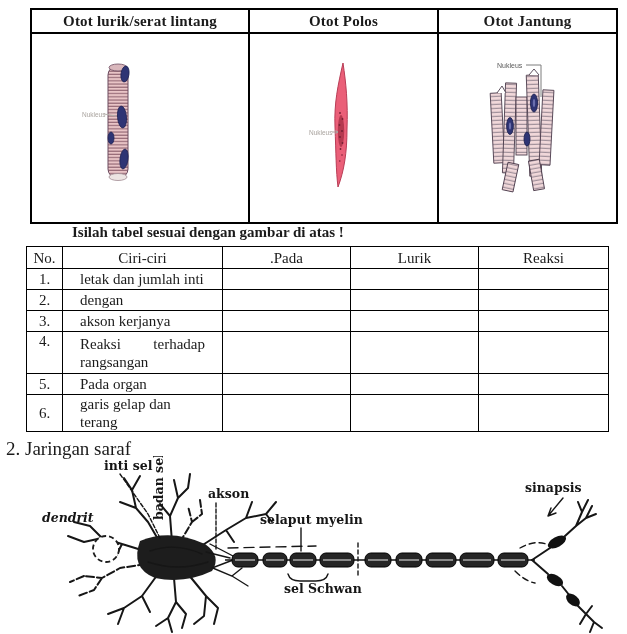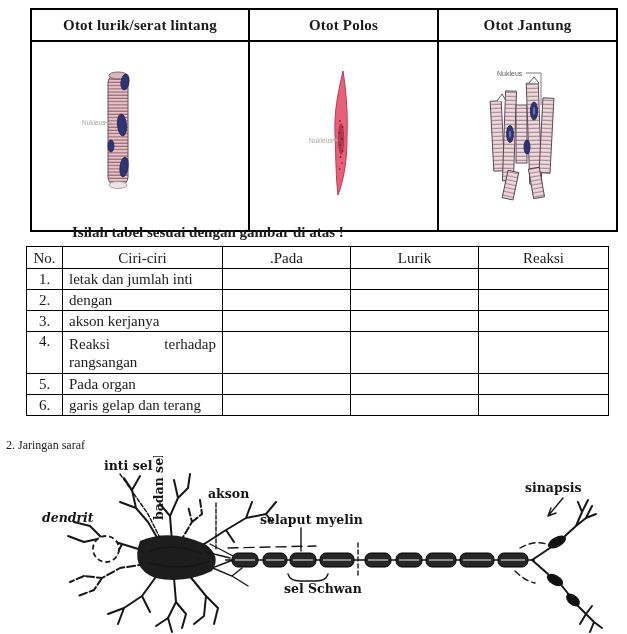--- a/index.html
+++ b/index.html
@@ -7,45 +7,45 @@
   body {
     width:627px; height:634px; position:relative; overflow:hidden;
     font-family:"Liberation Serif", serif; color:#1b1b1b;
   }
   .abs { position:absolute; }
 
   
   table { border-collapse:collapse; table-layout:fixed; background:#fff; }
   .muscle-table { left:30px; top:8px; width:586px; }
   .muscle-table th {
-    border:2px solid #000; height:32px; font-size:15px; font-weight:bold;
+    border:2px solid #000; height:24px; font-size:15px; font-weight:bold;
     text-align:center; vertical-align:middle; letter-spacing:.2px;
   }
   .muscle-table td {
     border:2px solid #000; height:190px; vertical-align:middle; text-align:center; padding:0;
   }
   .muscle-table svg { display:block; }
 
   
   .instruction { left:28px; top:224px; font-size:15px; font-weight:bold;margin-left:44px; }
 
   
   .char-table { left:26px; top:246px; width:582px; font-size:15px; }
   .char-table th, .char-table td {
     border:1.5px solid #000; vertical-align:middle; line-height:1.2; font-weight:normal;margin-left:36px;
   }
   .char-table th { height:22px; text-align:center; }
   .char-table td { height:21px; }
   .char-table td.num { text-align:center; }
-  .char-table td.ciri { text-align:left; padding:0 6px; }
+  .char-table td.ciri { text-align:left; padding:0 17px; }
   .char-table tr.tall td { height:42px; }
   .char-table td.justify { text-align:justify; }
 
   
-  .nerve-title { left:6px; top:438px; font-size:12px; }
+  .nerve-title { left:6px; top:438px; font-size:19px; }
   .neuron-svg { left:20px; top:456px; }
 
   .sketch { stroke:#161616; stroke-width:2; fill:none; stroke-linecap:round; stroke-linejoin:round; }
   .sketch-thin { stroke:#161616; stroke-width:1.4; fill:none; stroke-linecap:round; }
   .neuron-label { font-family:"DejaVu Serif", serif; font-size:12.5px; font-weight:bold; fill:#151515; }
   .tiny-label { font-family:"Liberation Sans", sans-serif; }
 </style>
 </head>
 <body>
 

